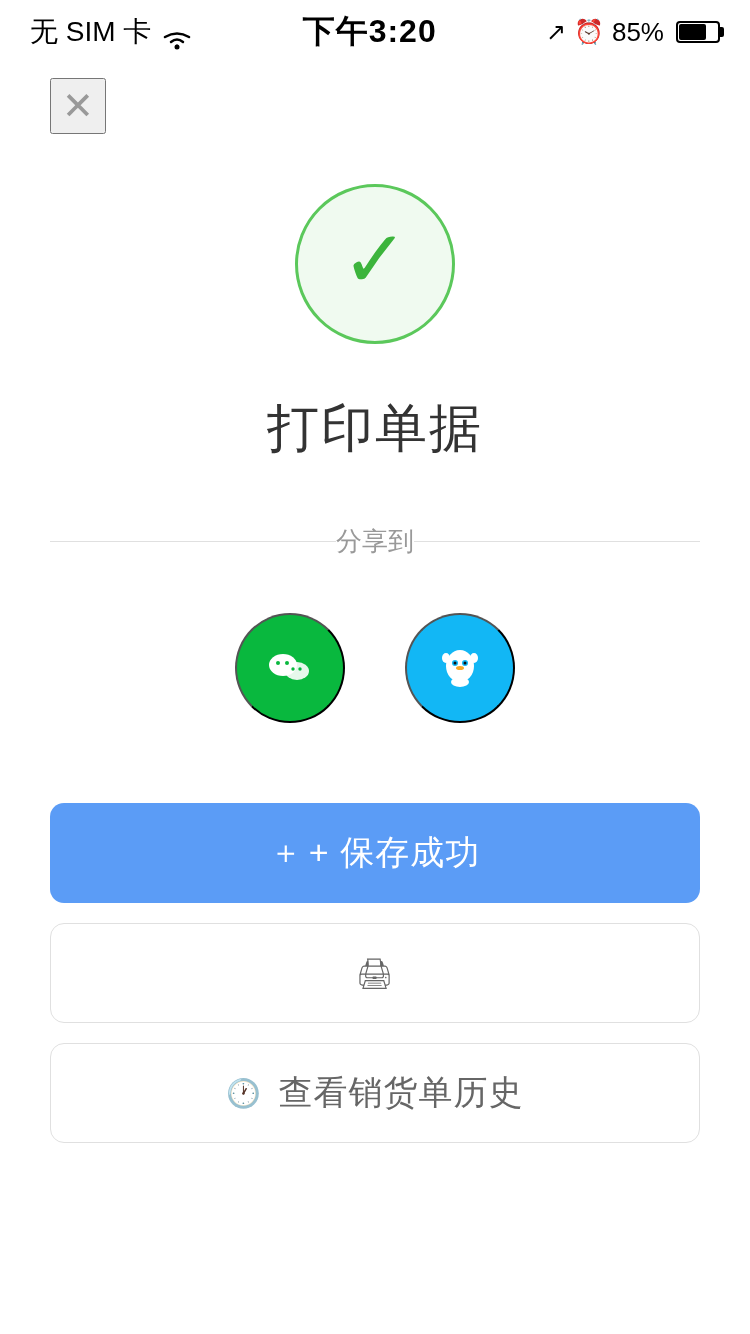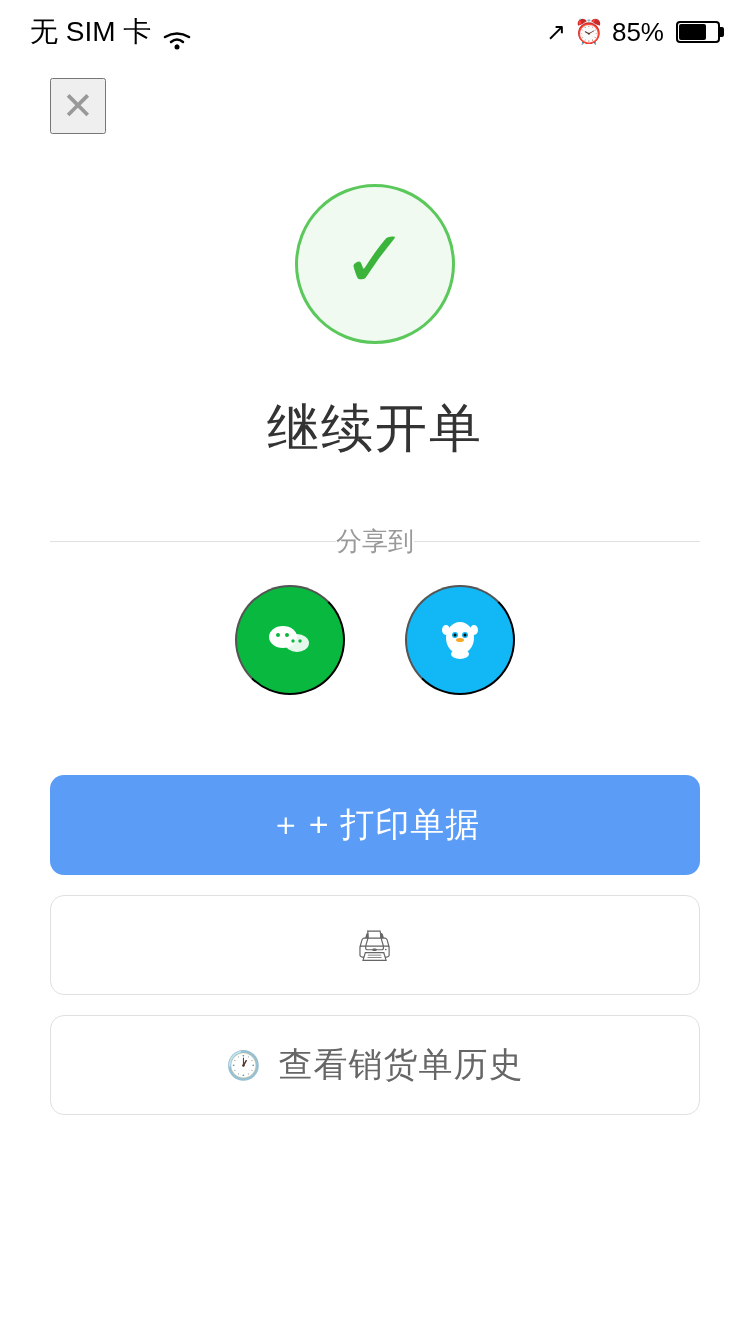--- a/index.html
+++ b/index.html
@@ -134,21 +134,21 @@
       font-weight: 500;
       margin-bottom: 60px;
       letter-spacing: 2px;
     }
 
     
     .share-divider {
       width: 100%;
       display: flex;
       align-items: center;
-      margin-bottom: 26px;
+      margin-bottom: 54px;
     }
     .divider-line {
       flex: 1;
       height: 1px;
       background: #e0e0e0;
     }
     .divider-text {
       font-size: 26px;
       color: #999;
       white-space: nowrap;
@@ -212,41 +212,42 @@
 <div class="status-bar">
   <div class="status-left">
     <span>无 SIM 卡</span>
     <svg class="wifi-icon" viewBox="0 0 32 22" fill="none" xmlns="http://www.w3.org/2000/svg">
       <path d="M16 17 L16 17" stroke="#000" stroke-width="3" stroke-linecap="round"></path>
       <path d="M10 13 Q16 8 22 13" stroke="#000" stroke-width="2.5" fill="none" stroke-linecap="round"></path>
       <path d="M4 8 Q16 1 28 8" stroke="#000" stroke-width="2.5" fill="none" stroke-linecap="round"></path>
       <circle cx="16" cy="18" r="2.5" fill="#000"></circle>
     </svg>
   </div>
+  <div class="status-center">下午3:20</div>
   <div class="status-right">
     <span style="font-size:24px;">↗</span>
     <span style="font-size:24px;">⏰</span>
     <span>85%</span>
     <div class="battery-icon">
       <div class="battery-fill"></div>
     </div>
   </div>
 </div>
 
 <button class="close-btn">
   <span class="close-x">✕</span>
 </button>
 
 <div class="main-content">
 
   <div class="success-circle">
     <span class="checkmark">✓</span>
   </div>
 
-  <div class="success-title">继续开单</div>
+  <div class="success-title">打印单据</div>
 
   <div class="share-divider">
     <div class="divider-line"></div>
     <span class="divider-text">分享到</span>
     <div class="divider-line"></div>
   </div>
 
   <div class="share-icons">
 
     <button class="share-icon-btn wechat-btn">
@@ -277,21 +278,21 @@
         <ellipse cx="16" cy="20" rx="4" ry="5" fill="white"></ellipse>
         <ellipse cx="44" cy="20" rx="4" ry="5" fill="white"></ellipse>
       </svg>
     </button>
   </div>
 
   <div class="action-buttons">
 
     <button class="btn btn-primary">
       <span class="btn-icon">＋</span>
-      <span style="margin-left:-10px;">+ 打印单据</span>
+      <span style="margin-left:-10px;">+ 保存成功</span>
     </button>
 
     <button class="btn btn-secondary">
       <span class="btn-icon" style="font-size:30px;">🖨</span>
     </button>
 
     <button class="btn btn-secondary">
       <span class="btn-icon" style="font-size:28px;">🕐</span>
       <span>查看销货单历史</span>
     </button>

